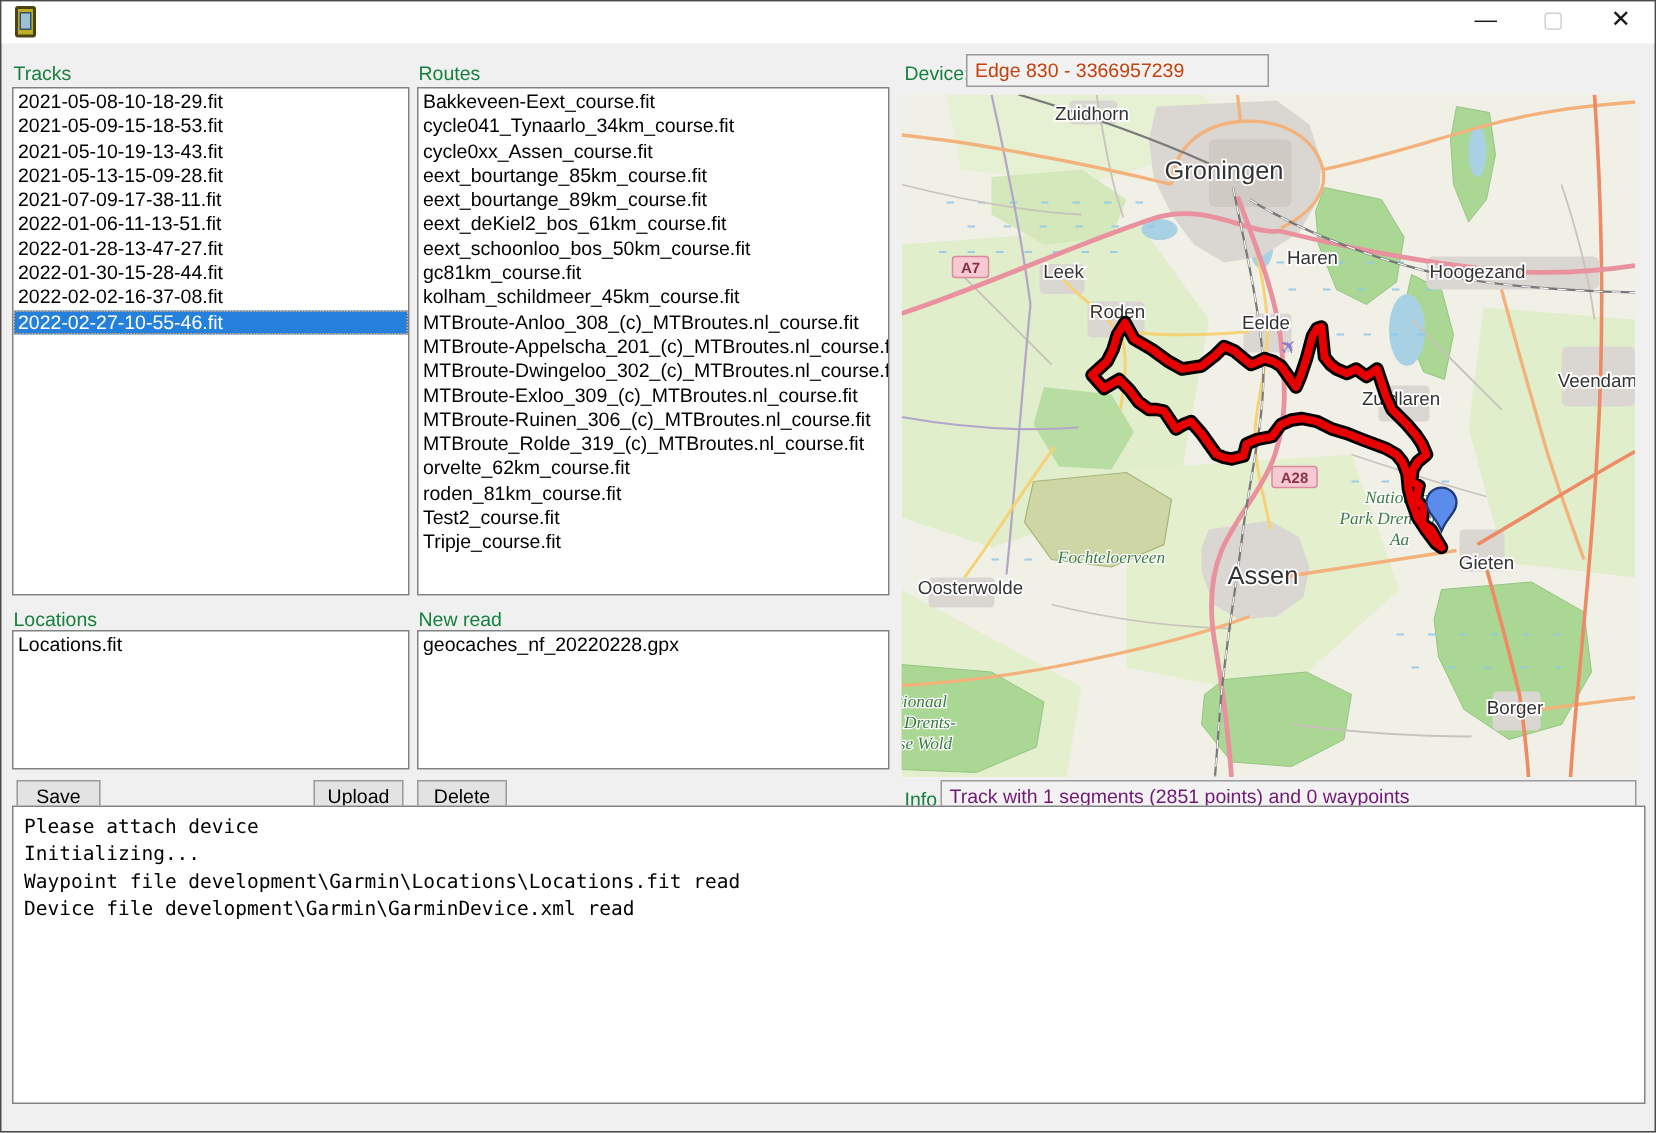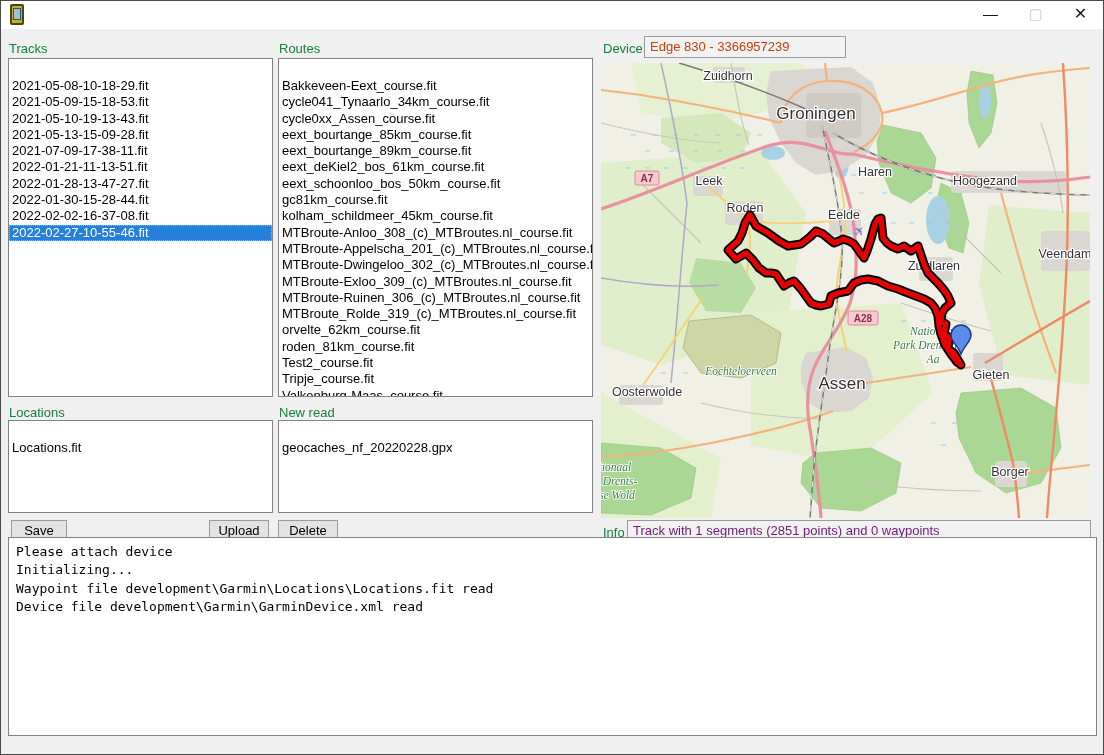--- a/index.html
+++ b/index.html
@@ -13,21 +13,21 @@
   #titlebar{position:absolute;left:0;top:0;width:100%;height:28px;background:#fff;}
   #appicon{position:absolute;left:9px;top:3px;width:14px;height:21px;background:#c2ad2a;border:2px solid #4c4410;border-radius:2px;}
   #appicon .scr{position:absolute;left:1px;top:2px;width:8px;height:12px;background:#9cc0d4;border:1px solid #35505e;}
   .wbtn{position:absolute;top:0;width:45px;height:28px;text-align:center;line-height:26px;font-size:15px;color:#1a1a1a;}
   #btn-min{right:90px;}
   #btn-max{right:45px;color:#c9c9c9;}
   #btn-close{right:0;font-size:16px;}
   
   .sec-label{position:absolute;color:#15803d;}
   
-  .listbox{position:absolute;background:#fff;border:1px solid #828282;overflow:hidden;padding-top:19px;}
+  .listbox{position:absolute;background:#fff;border:1px solid #828282;overflow:hidden;padding-top:1px;}
   .list-item{height:16.3px;line-height:16.3px;padding:0 3px;white-space:nowrap;}
   .list-item.selected{background:#2580dc;color:#fff;outline:1px dotted #e8a966;outline-offset:-1px;}
   
   .field{position:absolute;border:1px solid #9a9a9a;background:#f2f2f2;padding:2px 5px;white-space:nowrap;overflow:hidden;}
   #device-value{color:#c2410c;}
   #info-value{color:#701a75;}
   
   .btn{position:absolute;height:22px;background:#e3e3e3;border:1px solid #9a9a9a;text-align:center;line-height:20px;}
   
   #log{position:absolute;left:7px;top:536px;width:1089px;height:199px;background:#fff;border:1px solid #828282;
@@ -63,21 +63,21 @@
 
   <div id="device-value" class="field" style="left:643px;top:35px;width:202px;height:22px;">Edge 830 - 3366957239</div>
   <div id="info-value" class="field" style="left:626px;top:519px;width:464px;height:22px;">Track with 1 segments (2851 points) and 0 waypoints</div>
 
   <div class="listbox" style="left:7px;top:57px;width:265px;height:339px;">
       <div class="list-item">2021-05-08-10-18-29.fit</div>
       <div class="list-item">2021-05-09-15-18-53.fit</div>
       <div class="list-item">2021-05-10-19-13-43.fit</div>
       <div class="list-item">2021-05-13-15-09-28.fit</div>
       <div class="list-item">2021-07-09-17-38-11.fit</div>
-      <div class="list-item">2022-01-21-11-13-51.fit</div>
+      <div class="list-item">2022-01-06-11-13-51.fit</div>
       <div class="list-item">2022-01-28-13-47-27.fit</div>
       <div class="list-item">2022-01-30-15-28-44.fit</div>
       <div class="list-item">2022-02-02-16-37-08.fit</div>
       <div class="list-item selected">2022-02-27-10-55-46.fit</div>
     </div>
   <div class="listbox" style="left:277px;top:57px;width:315px;height:339px;">
       <div class="list-item">Bakkeveen-Eext_course.fit</div>
       <div class="list-item">cycle041_Tynaarlo_34km_course.fit</div>
       <div class="list-item">cycle0xx_Assen_course.fit</div>
       <div class="list-item">eext_bourtange_85km_course.fit</div>
@@ -89,21 +89,20 @@
       <div class="list-item">MTBroute-Anloo_308_(c)_MTBroutes.nl_course.fit</div>
       <div class="list-item">MTBroute-Appelscha_201_(c)_MTBroutes.nl_course.fit</div>
       <div class="list-item">MTBroute-Dwingeloo_302_(c)_MTBroutes.nl_course.fit</div>
       <div class="list-item">MTBroute-Exloo_309_(c)_MTBroutes.nl_course.fit</div>
       <div class="list-item">MTBroute-Ruinen_306_(c)_MTBroutes.nl_course.fit</div>
       <div class="list-item">MTBroute_Rolde_319_(c)_MTBroutes.nl_course.fit</div>
       <div class="list-item">orvelte_62km_course.fit</div>
       <div class="list-item">roden_81km_course.fit</div>
       <div class="list-item">Test2_course.fit</div>
       <div class="list-item">Tripje_course.fit</div>
-      <div class="list-item">Valkenburg-Maas_course.fit</div>
     </div>
   <div class="listbox" style="left:7px;top:419px;width:265px;height:93px;">
       <div class="list-item">Locations.fit</div>
     </div>
   <div class="listbox" style="left:277px;top:419px;width:315px;height:93px;">
       <div class="list-item">geocaches_nf_20220228.gpx</div>
     </div>
 
   <div class="btn" style="left:10px;top:519px;width:56px;">Save GPX</div>
   <div class="btn" style="left:208px;top:519px;width:60px;">Upload</div>

